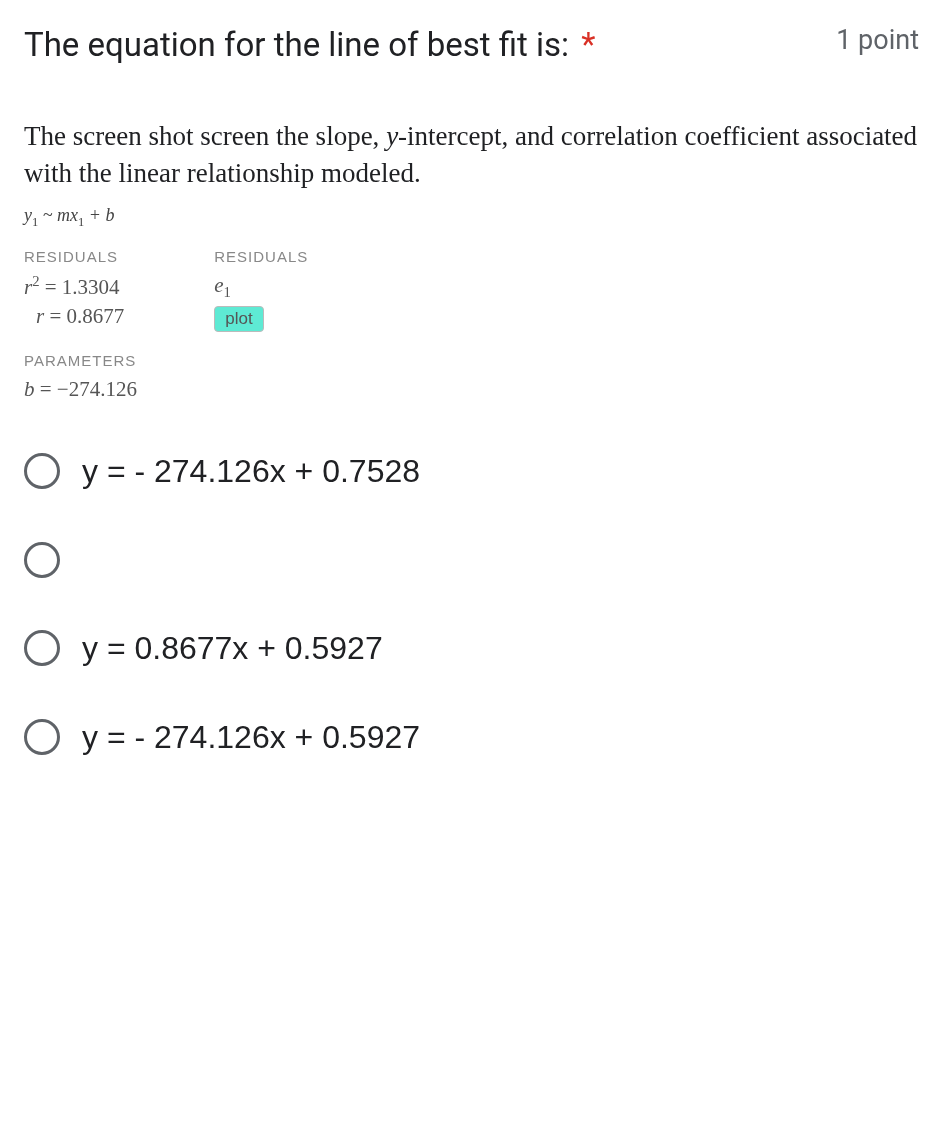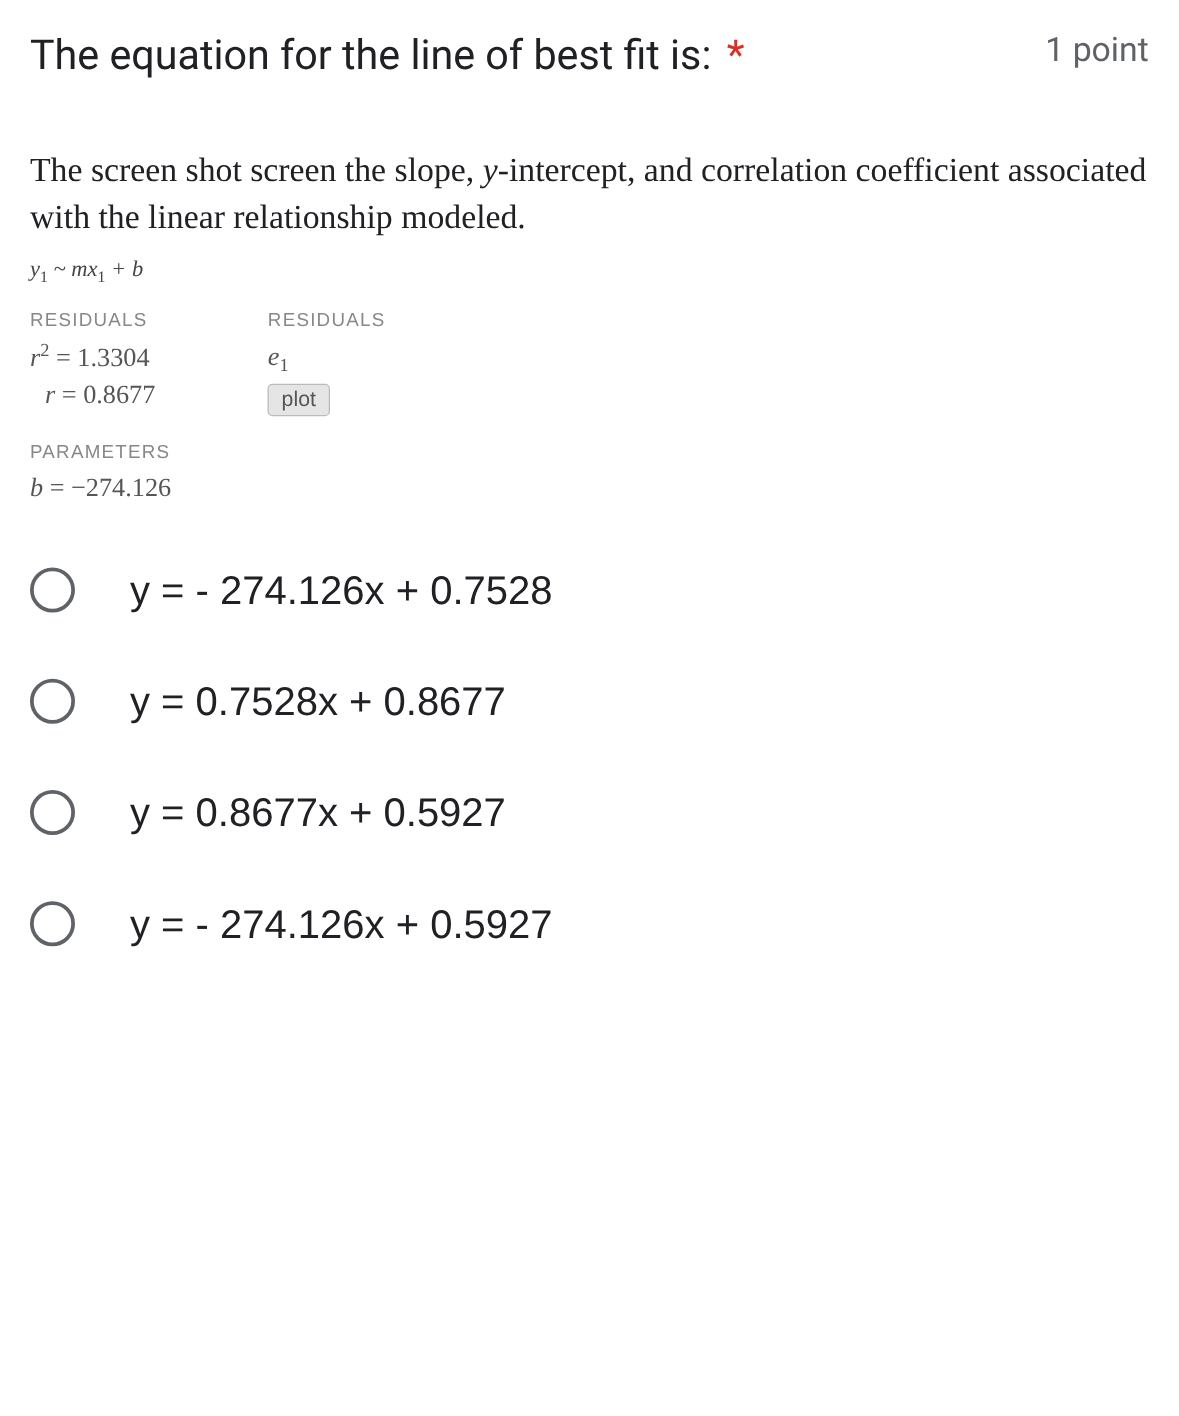--- a/index.html
+++ b/index.html
@@ -87,36 +87,36 @@
     font-style: normal;
   }
   .plot-btn {
     display: inline-block;
     border: 1px solid #bbb;
     border-radius: 4px;
     padding: 2px 10px;
     font-family: Arial, sans-serif;
     font-style: normal;
     font-size: 17px;
-    background: #e5e5e5;
+    background: #5eead4;
     margin-top: 4px;
     color: #555;
   }
   .params-block {
     margin-top: 20px;
     font-family: 'Times New Roman', serif;
     color: #555;
   }
   .options {
     margin-top: 48px;
   }
   .option {
     display: flex;
     align-items: center;
-    gap: 44px;
+    gap: 22px;
     margin-bottom: 52px;
     margin-top: 44px;
   }
   .radio {
     width: 36px;
     height: 36px;
     border: 3px solid #5f6368;
     border-radius: 50%;
     flex-shrink: 0;
     box-sizing: border-box;
@@ -172,21 +172,20 @@
   </div>
 </div>
 
 <div class="options">
   <div class="option">
     <div class="radio"></div>
     <div class="option-label">y = - 274.126x + 0.7528</div>
   </div>
   <div class="option">
     <div class="radio"></div>
-    <div class="option-label">y = 0.7528x + 0.8677</div>
   </div>
   <div class="option">
     <div class="radio"></div>
     <div class="option-label">y = 0.8677x + 0.5927</div>
   </div>
   <div class="option">
     <div class="radio"></div>
     <div class="option-label">y = - 274.126x + 0.5927</div>
   </div>
 </div>

